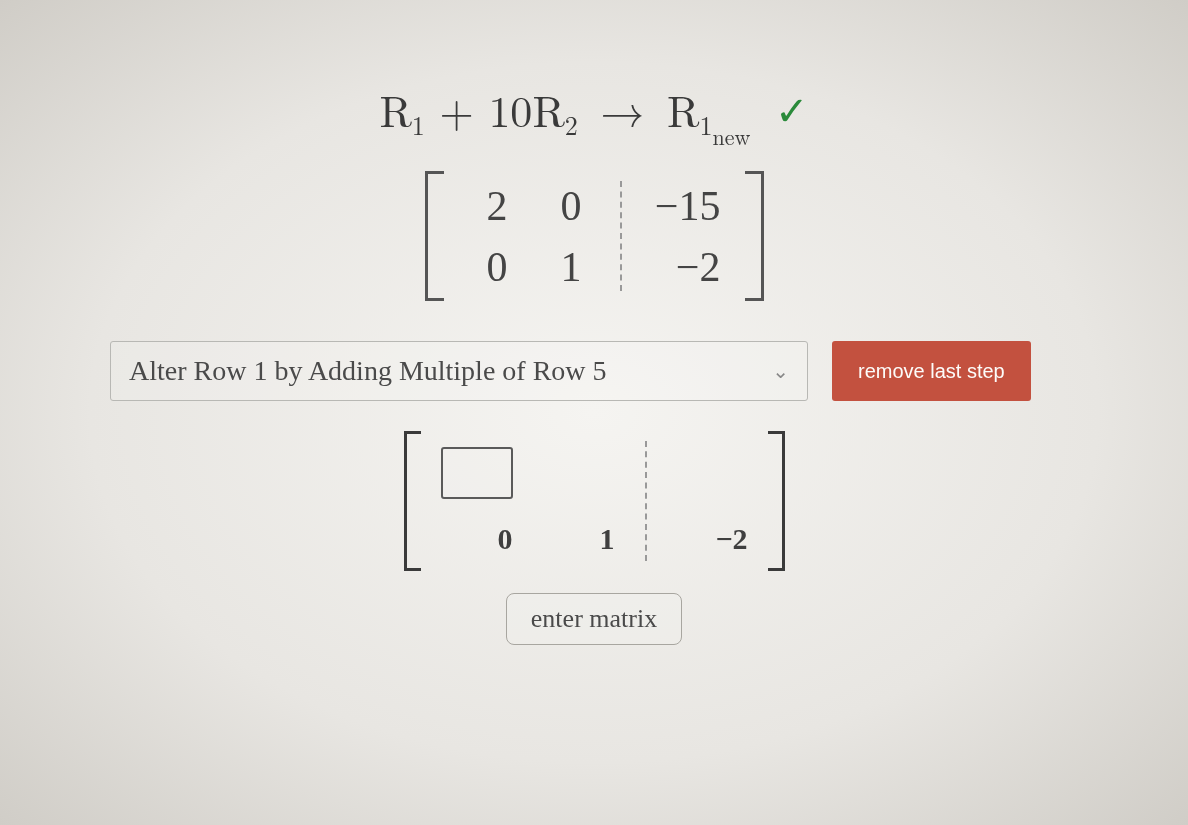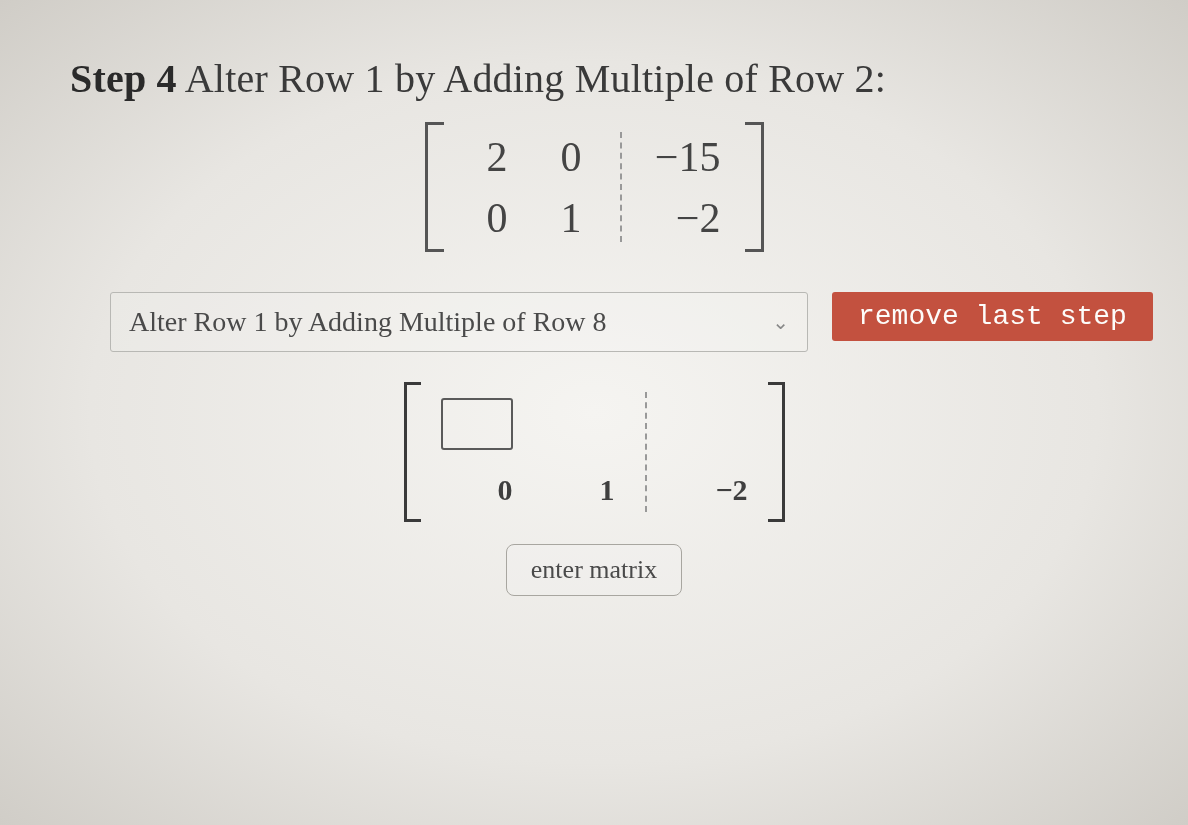--- a/index.html
+++ b/index.html
@@ -120,28 +120,28 @@
     color: #4a4a4a;
     font-family: Georgia, serif;
     cursor: pointer;
   }
   .select-box .chev {
     color: #888;
     font-size: 20px;
   }
   .remove-btn {
     flex: 0 0 auto;
-    height: 49px;
+    height: 60px;
     padding: 0 26px;
     background: #c3513f;
     color: #fdfcfa;
     border: none;
     border-radius: 3px;
-    font-size: 28px;
-    font-family: Liberation Mono, monospace;
+    font-size: 20px;
+    font-family: Liberation Sans, sans-serif;
     display: flex;
     align-items: center;
     cursor: pointer;
   }
   .input-matrix-wrap {
     display: flex;
     justify-content: center;
     margin: 10px 0 22px 0;
   }
   .input-matrix {
@@ -204,44 +204,47 @@
     font-family: Georgia, serif;
     color: #4a4a4a;
     cursor: pointer;
   }
 </style>
 </head>
 <body>
 
 <div class="page">
 
-  <div class="step-title">
-    <span class="bold">Step 4</span><span> Alter Row 1 by Adding Multiple of Row 2:</span>
-  </div>
-
+
+  <div class="equation">
+    <span>R</span><sub>1</sub><span> + </span><span>10</span><span>R</span><sub>2</sub>
+    <span class="arrow">→</span>
+    <span>R</span><sub><span>1</span><span class="newsub">new</span></sub>
+    <span class="check">✓</span>
+  </div>
 
   <div class="matrix-wrap">
     <div class="matrix">
       <div class="bracket-left"></div>
       <div class="matrix-grid">
         <div class="cell">2</div>
         <div class="cell">0</div>
         <div class="divider"></div>
         <div class="cell wide">−15</div>
         <div class="cell">0</div>
         <div class="cell">1</div>
         <div class="cell wide">−2</div>
       </div>
       <div class="bracket-right"></div>
     </div>
   </div>
 
   <div class="controls-row">
     <div class="select-box">
-      <span>Alter Row 1 by Adding Multiple of Row 8</span>
+      <span>Alter Row 1 by Adding Multiple of Row 5</span>
       <span class="chev">⌄</span>
     </div>
     <button class="remove-btn">remove last step</button>
   </div>
 
   <div class="input-matrix-wrap">
     <div class="input-matrix">
       <div class="bracket-left"></div>
       <div class="input-grid">
         <input class="cell-input" value="" style="">

